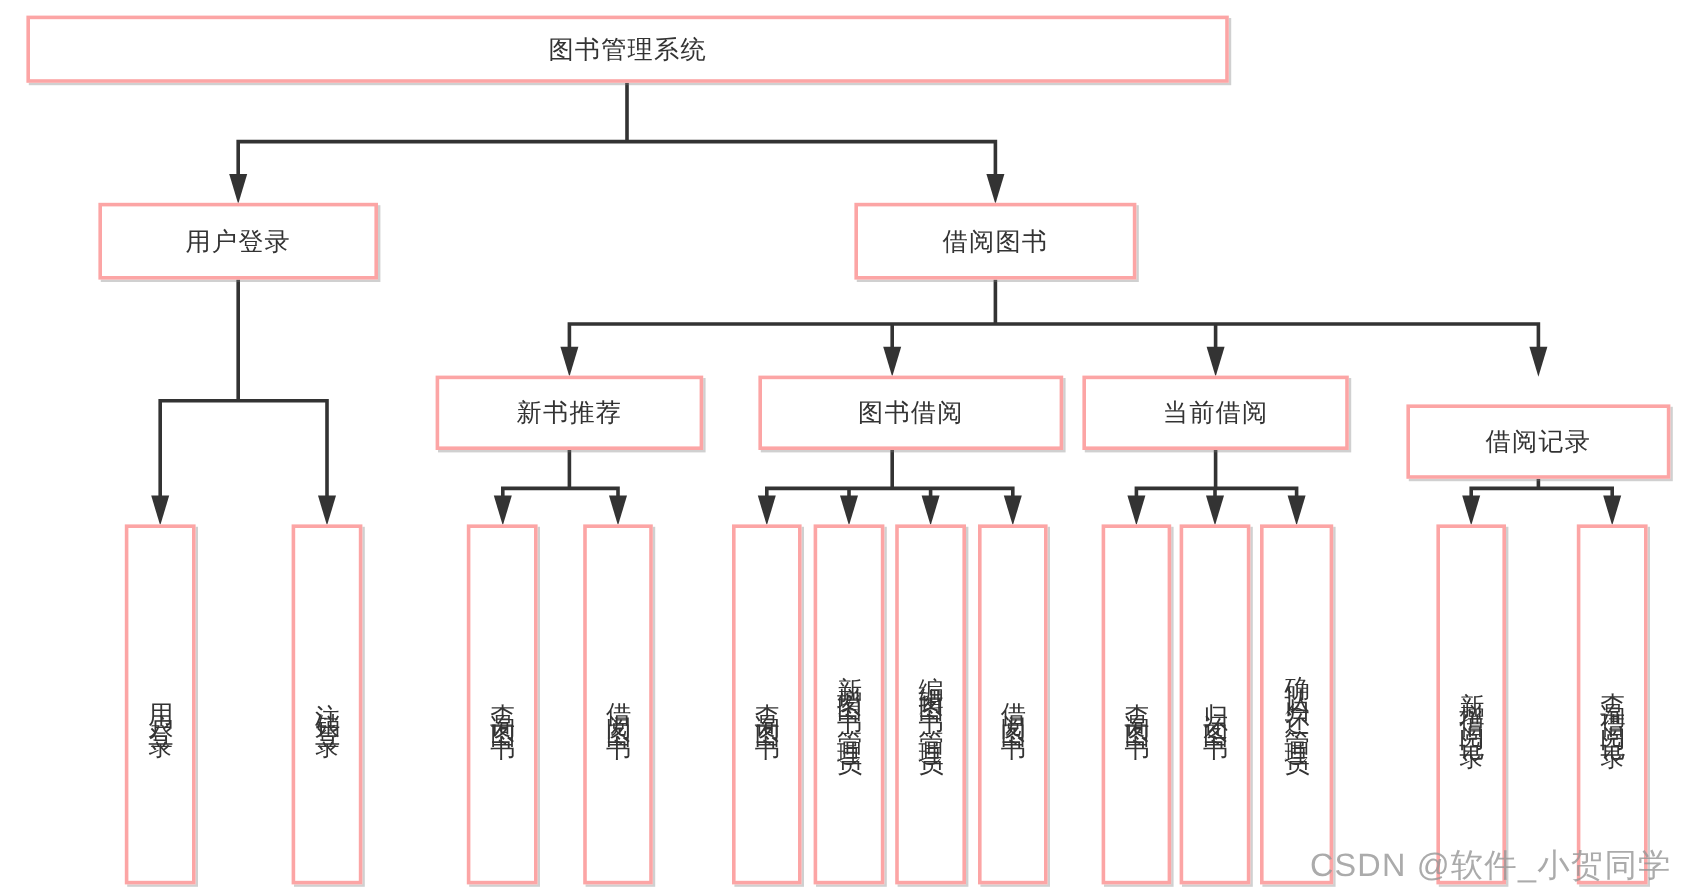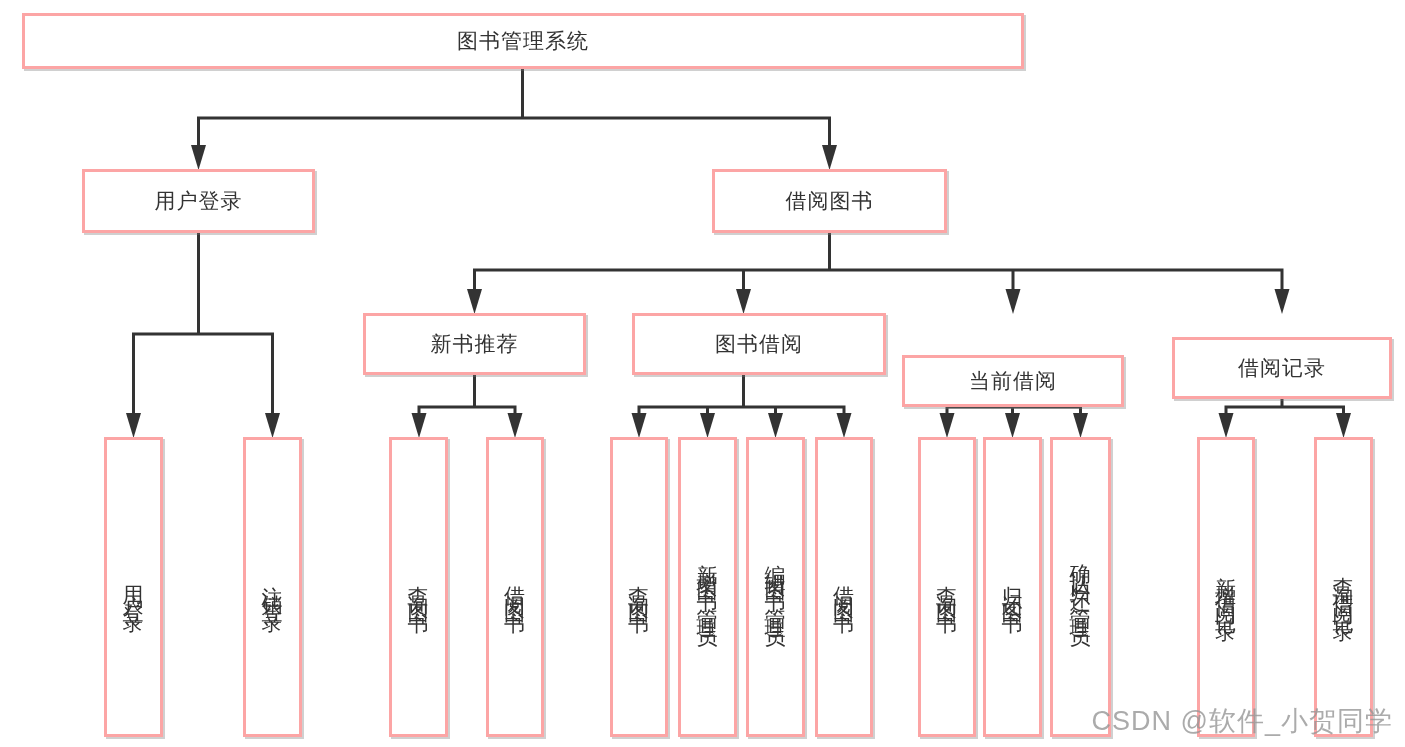--- a/index.html
+++ b/index.html
@@ -88,21 +88,21 @@
       </g>
   </svg>
 
   <div class="box h" style="left:22px; top:13px; width:1002px; height:56px;">图书管理系统</div>
 
   <div class="box h" style="left:82px; top:169px; width:233px; height:64px;">用户登录</div>
   <div class="box h" style="left:712px; top:169px; width:235px; height:64px;">借阅图书</div>
 
   <div class="box h" style="left:363px; top:313px; width:223px; height:62px;">新书推荐</div>
   <div class="box h" style="left:632px; top:313px; width:254px; height:62px;">图书借阅</div>
-  <div class="box h" style="left:902px; top:313px; width:222px; height:52px;margin-top:42px;">当前借阅</div>
+  <div class="box h" style="left:902px; top:313px; width:222px; height:62px;">当前借阅</div>
   <div class="box h" style="left:1172px; top:313px; width:220px; height:62px;margin-top:24px;">借阅记录</div>
 
   <div class="box v" style="left:104px; top:437px; width:59px; height:300px;">用户登录</div>
   <div class="box v" style="left:243px; top:437px; width:59px; height:300px;">注销登录</div>
 
   <div class="box v" style="left:389px; top:437px; width:59px; height:300px;">查询图书</div>
   <div class="box v" style="left:486px; top:437px; width:58px; height:300px;">借阅图书</div>
 
   <div class="box v" style="left:610px; top:437px; width:58px; height:300px;">查询图书</div>
   <div class="box v" style="left:678px; top:437px; width:59px; height:300px;">新增图书（管理员）</div>

